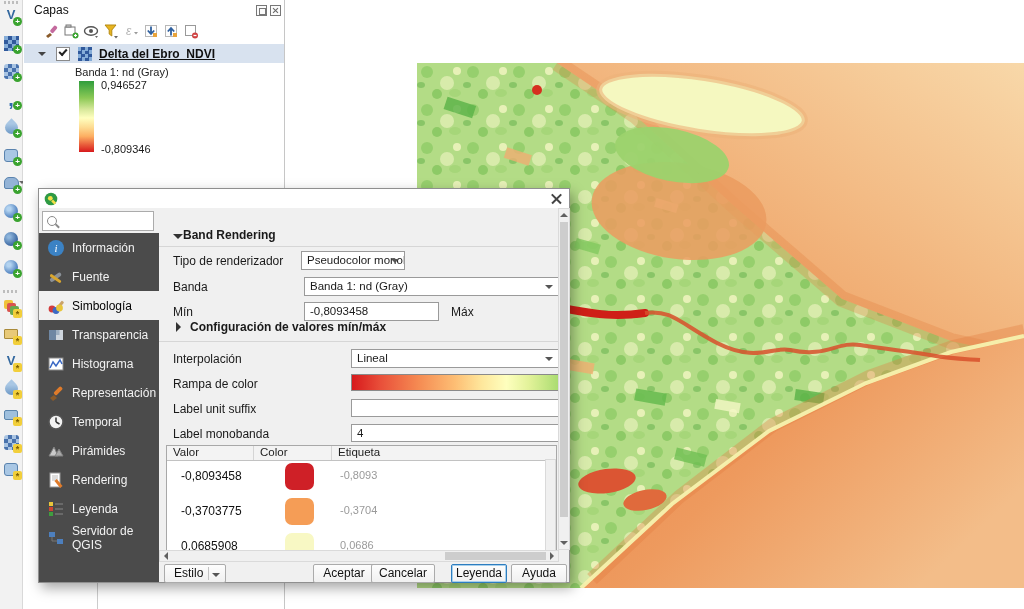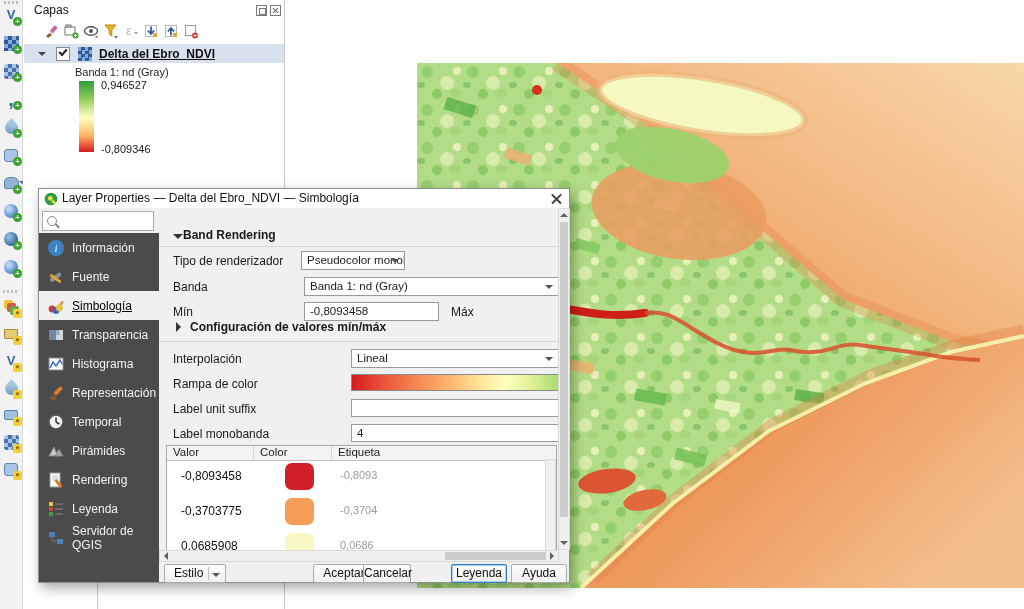--- a/index.html
+++ b/index.html
@@ -60,21 +60,21 @@
   #dlg-close{right:6px;top:3px;width:13px;height:13px;}
   #dlg-close::before,#dlg-close::after{content:"";position:absolute;left:0;top:6px;width:13px;height:1.6px;background:#444;}
   #dlg-close::before{transform:rotate(45deg);} #dlg-close::after{transform:rotate(-45deg);}
   #dlg-sidebar{left:0;top:19px;width:120px;height:374px;background:#f0f0f0;}
   #dlg-search{left:3px;top:3px;width:112px;height:20px;background:#fff;border:1px solid #ababab;box-sizing:border-box;}
   .mag{position:absolute;left:4px;top:4px;width:8px;height:8px;border:1.5px solid #8a8a8a;border-radius:50%;}
   .mag::after{content:"";position:absolute;left:7px;top:8px;width:5px;height:1.5px;background:#8a8a8a;transform:rotate(45deg);}
   #dlg-items{left:0;top:25px;width:120px;height:349px;background:#4b4b4b;}
   .d-item{position:absolute;left:0;width:120px;height:29px;display:flex;align-items:center;padding-left:8px;
           box-sizing:border-box;color:#f2f2f2;font-size:12px;gap:7px;}
-  .d-item.sel{background:#f0f0f0;color:#000;text-decoration:underline;}
+  .d-item.sel{background:#f0f0f0;color:#000;}
   .d-item svg{flex:0 0 auto;}
   
   #dlg-content{left:120px;top:19px;width:400px;height:342px;background:#f0f0f0;overflow:hidden;}
   .lbl{position:absolute;font-size:12px;color:#1a1a1a;white-space:nowrap;}
   .bold{font-weight:bold;}
   .hline{position:absolute;height:1px;background:#d6d6d6;}
   .tri-dn{position:absolute;width:0;height:0;border:5px solid transparent;border-top-color:#333;border-bottom:none;}
   .tri-rt{position:absolute;width:0;height:0;border:5px solid transparent;border-left-color:#333;border-right:none;}
   .combo{position:absolute;background:#fff;border:1px solid #9a9a9a;box-sizing:border-box;font-size:11.5px;
          padding:2px 16px 0 5px;white-space:nowrap;overflow:hidden;}
@@ -341,21 +341,20 @@
   </div>
   <div class="abs below-line" style="left:97px"></div>
 
   <div class="abs" id="dialog">
     <div class="abs" id="dlg-titlebar">
       <svg class="abs" style="left:5px;top:3px" width="14" height="14" viewBox="0 0 14 14">
         <circle cx="7" cy="7" r="6.3" fill="#2e9a44"></circle>
           <circle cx="6.3" cy="6.3" r="2.4" fill="#f5e049"></circle>
           <rect x="8" y="8" width="4.5" height="2.6" fill="#f5e049" transform="rotate(45 9 9)"></rect>
       </svg>
-      <span class="abs" id="dlg-title">Layer Properties — Delta del Ebro_NDVI — Simbología</span>
       <span class="abs" id="dlg-close"></span>
     </div>
 
     <div class="abs" id="dlg-sidebar">
       <div class="abs" id="dlg-search">
           <span class="mag"></span>
         </div>
       <div class="abs" id="dlg-items">
         <div class="d-item" style="top:0">
           <svg width="18" height="18" viewBox="0 0 18 18">
@@ -524,18 +523,18 @@
           <span class="arr-l"></span>
         </div>
       <div class="sb-thumb" style="left:285px;top:1px;width:102px;height:8px"></div>
       <div class="sb-btn" style="right:0;top:0;width:12px;height:10px">
           <span class="arr-r"></span>
         </div>
     </div>
 
     <div class="btn" id="btn-style" style="left:125px;top:375px;width:62px;text-align:left;padding-left:9px"><span>Estilo</span><span class="sep"></span><span class="car"></span></div>
     <div class="btn" style="left:274px;top:375px;width:62px">Aceptar</div>
-    <div class="btn" style="left:324px;top:375px;width:48px">Cancelar</div>
+    <div class="btn" style="left:332px;top:375px;width:64px">Cancelar</div>
     <div class="btn focus" style="left:412px;top:375px;width:56px">Leyenda</div>
     <div class="btn" style="left:472px;top:375px;width:56px">Ayuda</div>
   </div>
 
 </div>
 
 </body></html>

